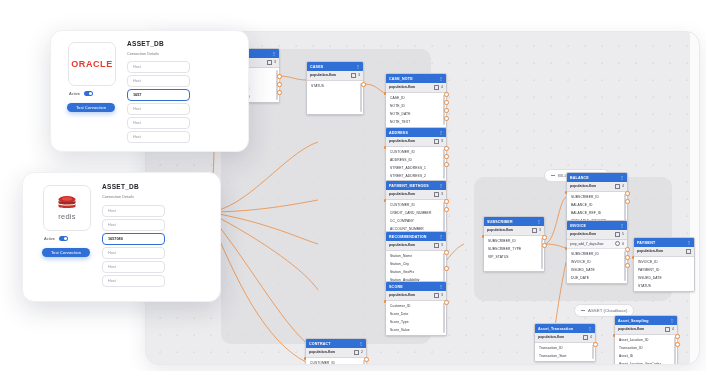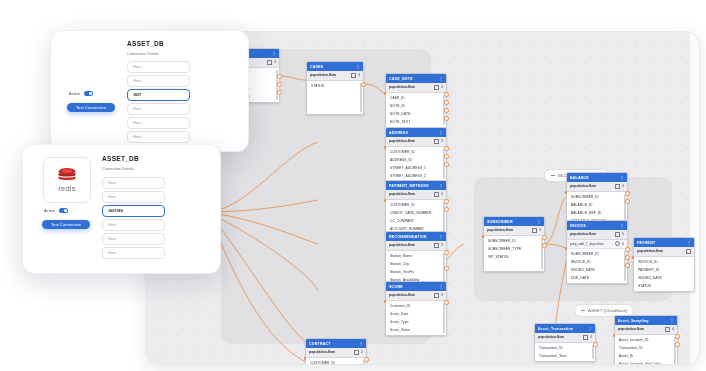--- a/index.html
+++ b/index.html
@@ -500,20 +500,23 @@
         <div class="col">Asset_ID</div>
         <div class="col">Asset_Location_GeoCoder</div>
       </div>
     </div>
     <span class="port" style="left:466.5px;top:302px;"></span>
     <span class="port hollow" style="left:529px;top:302px;"></span>
     <span class="port hollow" style="left:529px;top:310px;"></span>
   </div>
 
   <div class="card" style="left:50px;top:30px;width:197px;height:120px;">
+    <div class="logo-box" style="left:17px;top:11px;width:46px;height:42px;">
+      <span class="oracle-word">ORACLE</span>
+    </div>
     <div class="active-row" style="left:18px;top:60px;">
       <span class="active-label">Active</span>
       <span class="toggle"></span>
     </div>
     <div class="btn-test" style="left:16px;top:72px;width:48px;height:9px;">
       <span>Test Connection</span>
     </div>
 
     <div class="title" style="left:76px;top:9px;">ASSET_DB</div>
     <div class="subtitle" style="left:76px;top:21px;">Connection Details</div>
@@ -531,21 +534,21 @@
       <span>Host</span>
       </div>
     <div class="field" style="left:76px;top:86px;width:56px;height:10px;">
       <span>Host</span>
       </div>
     <div class="field" style="left:76px;top:100px;width:56px;height:10px;">
       <span>Host</span>
       </div>
   </div>
 
-  <div class="card" style="left:22px;top:144px;width:197px;height:128px;">
+  <div class="card" style="left:22px;top:172px;width:197px;height:128px;">
     <div class="logo-box" style="left:20px;top:12px;width:46px;height:44px;">
       <span class="redis-wrap">
         <svg width="20" height="16" viewBox="0 0 40 32">
           <ellipse cx="20" cy="9" rx="17" ry="7" fill="#c6302b"></ellipse>
           <path d="M3,11 v5 c0,4 34,4 34,0 v-5 c0,4 -34,4 -34,0z" fill="#a32b25"></path>
           <path d="M3,18 v5 c0,4 34,4 34,0 v-5 c0,4 -34,4 -34,0z" fill="#c6302b"></path>
           <ellipse cx="20" cy="8" rx="10" ry="3.4" fill="#e84a43"></ellipse>
         </svg>
         <span class="redis-word">redis</span>
       </span>

